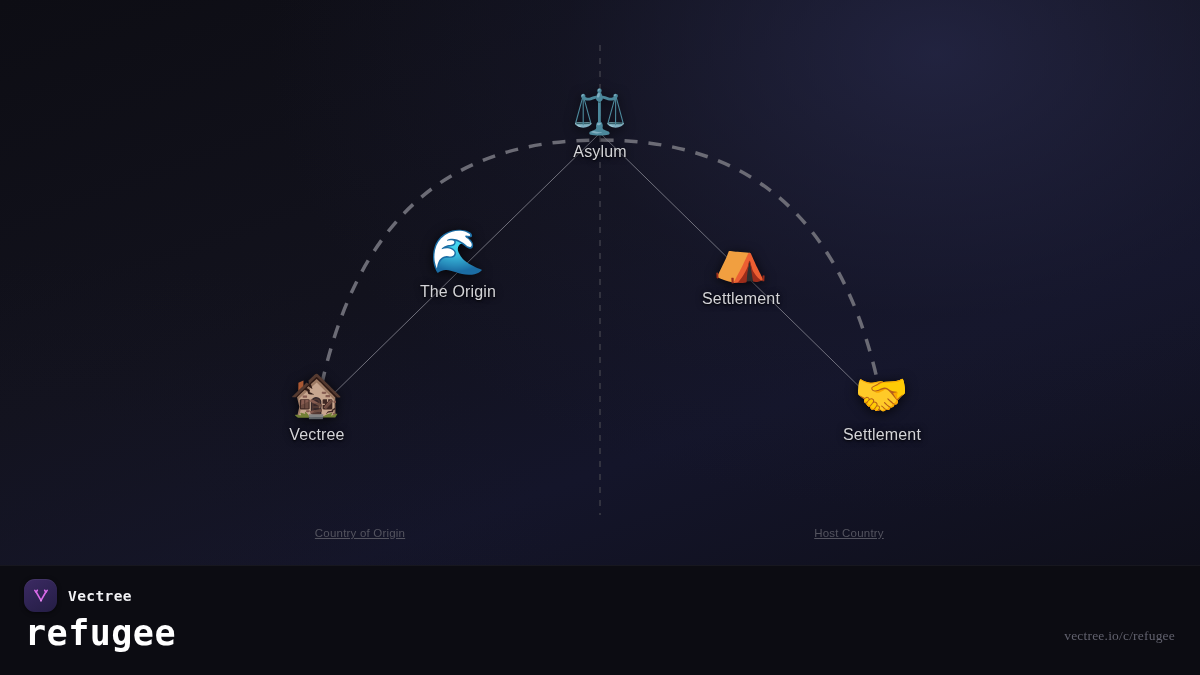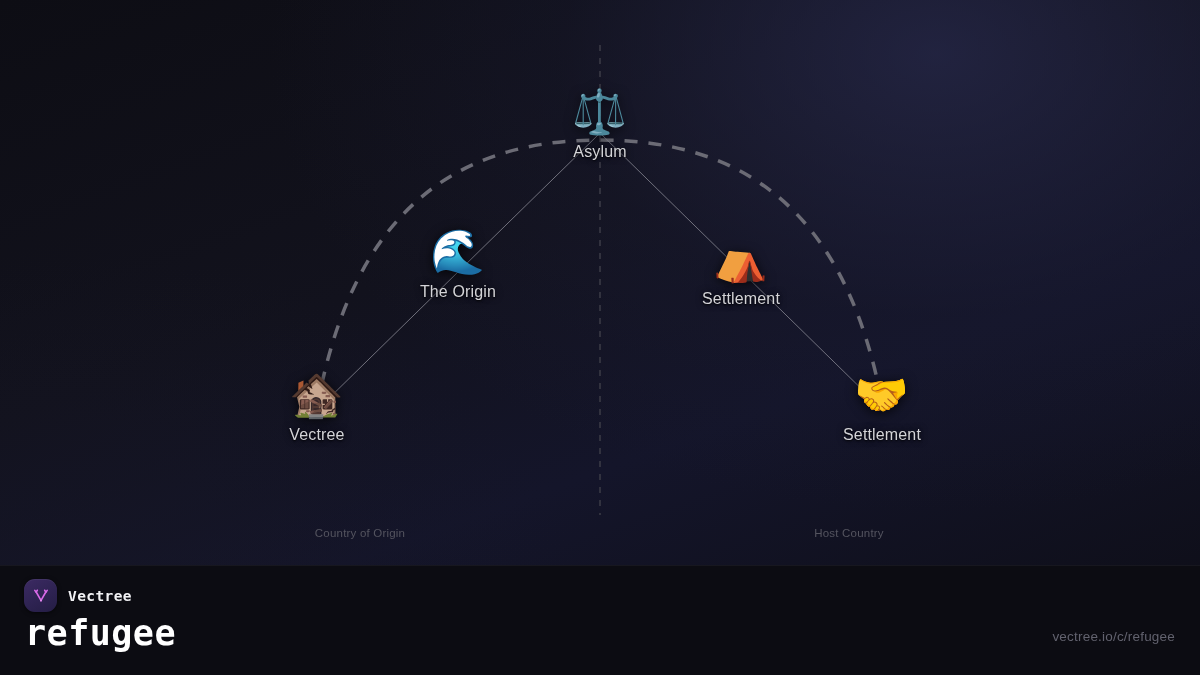--- a/index.html
+++ b/index.html
@@ -72,20 +72,21 @@
   }
 
   
   .zone-caption {
     position: absolute;
     transform: translate(-50%, 0);
     font-size: 11.5px;
     color: #54545f;
     letter-spacing: 0.2px;
     white-space: nowrap;
+    text-decoration: underline;
   }
 
   
   #footer {
     position: absolute;
     left: 0;
     top: 565px;
     width: 1200px;
     height: 110px;
     background: #0c0c12;
@@ -130,21 +131,21 @@
     font-weight: 700;
     color: #ffffff;
     letter-spacing: 0.5px;
     line-height: 1;
   }
 
   #footer-url {
     position: absolute;
     right: 25px;
     bottom: 31px;
-    font-family: Liberation Sans, sans-serif;
+    font-family: Liberation Serif, serif;
     font-size: 13.5px;
     color: #62626e;
     letter-spacing: 0.2px;
   }
 </style>
 </head>
 <body>
 
 <div id="stage">
 

